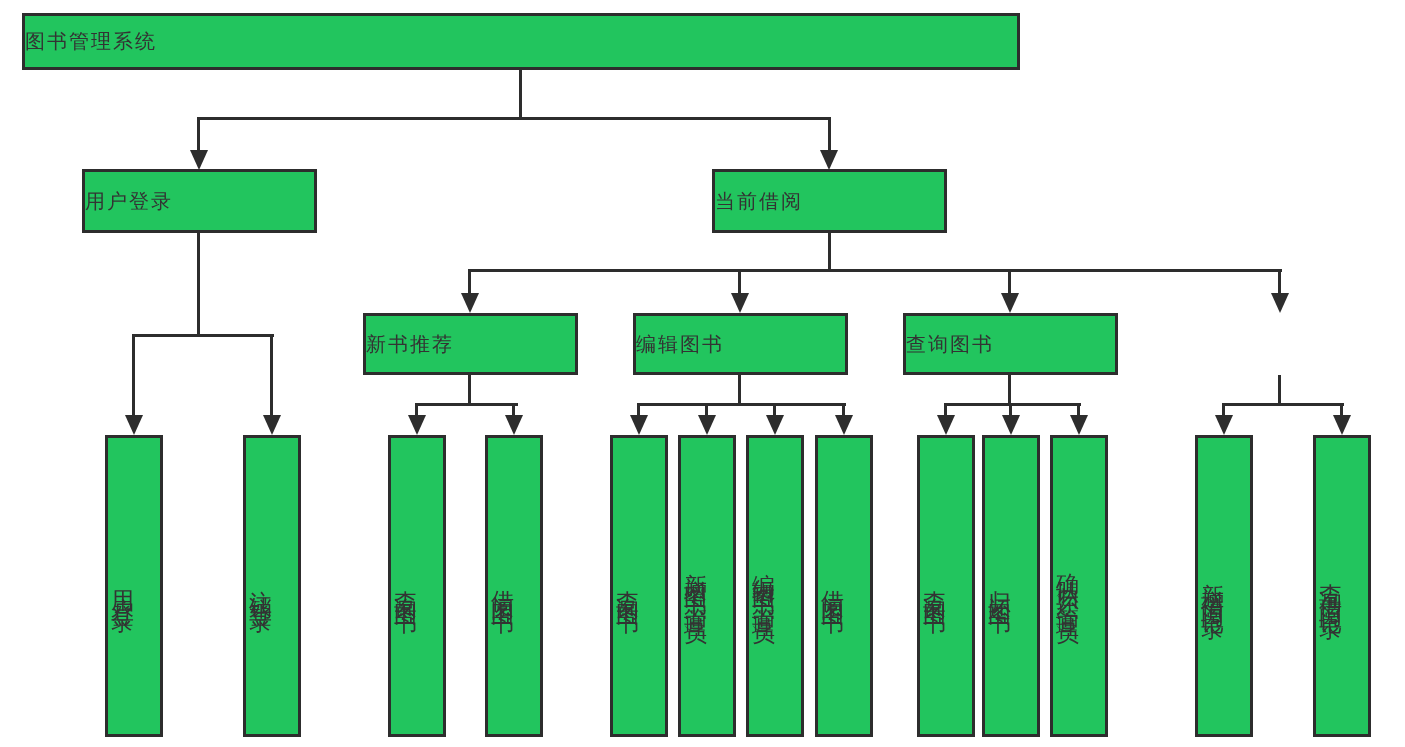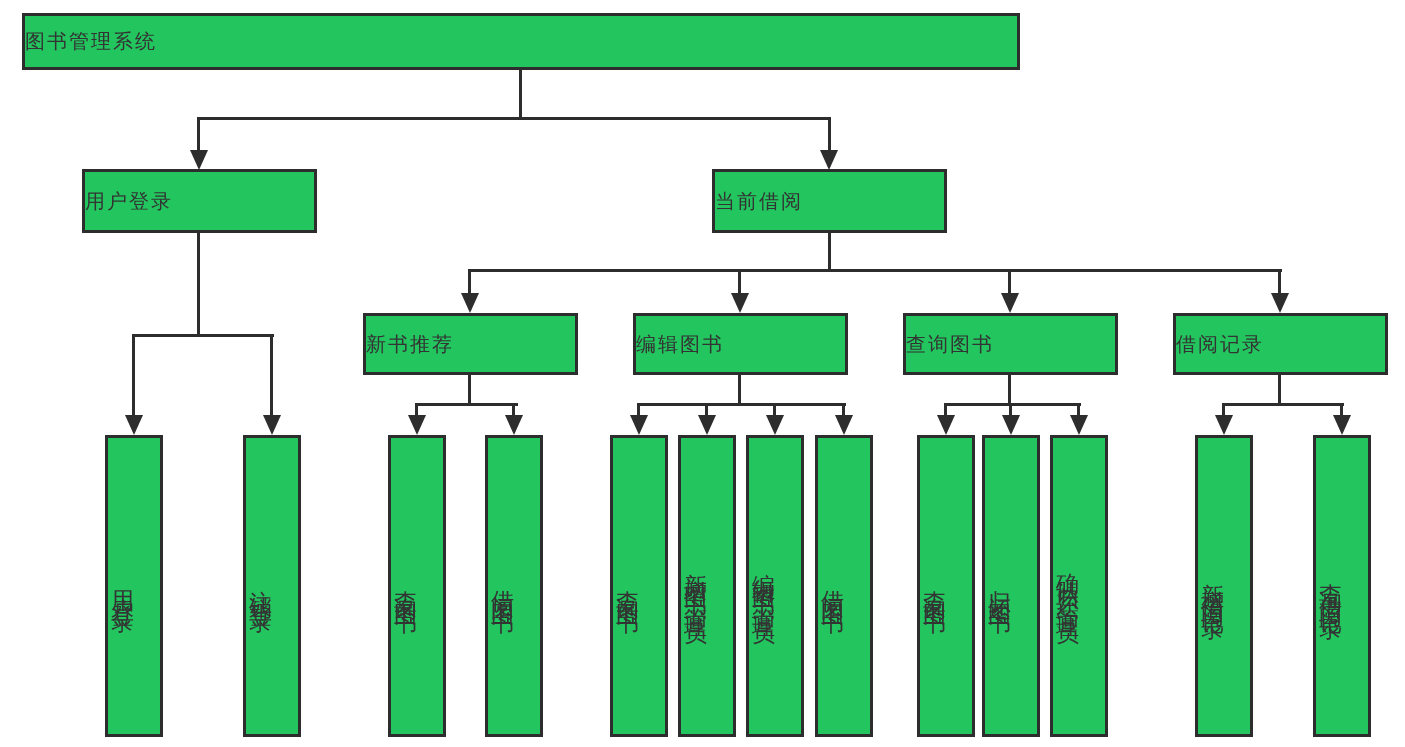--- a/index.html
+++ b/index.html
@@ -92,23 +92,20 @@
 
   <div class="box hbox lvl3" style="left:363px">
     <span>新书推荐</span>
   </div>
   <div class="box hbox lvl3" style="left:633px">
     <span>编辑图书</span>
   </div>
   <div class="box hbox lvl3" style="left:903px">
     <span>查询图书</span>
   </div>
-  <div class="box hbox lvl3" style="left:1173px">
-    <span>借阅记录</span>
-  </div>
 
   <div class="line" style="left:468px;top:375px;width:3px;height:31px"></div>
   <div class="line" style="left:415px;top:403px;width:103px;height:3px"></div>
   <div class="line" style="left:415px;top:403px;width:3px;height:16px"></div>
   <div class="arr" style="left:408px;top:415px"></div>
   <div class="line" style="left:512px;top:403px;width:3px;height:16px"></div>
   <div class="arr" style="left:505px;top:415px"></div>
 
   <div class="line" style="left:738px;top:375px;width:3px;height:31px"></div>
   <div class="line" style="left:637px;top:403px;width:209px;height:3px"></div>

